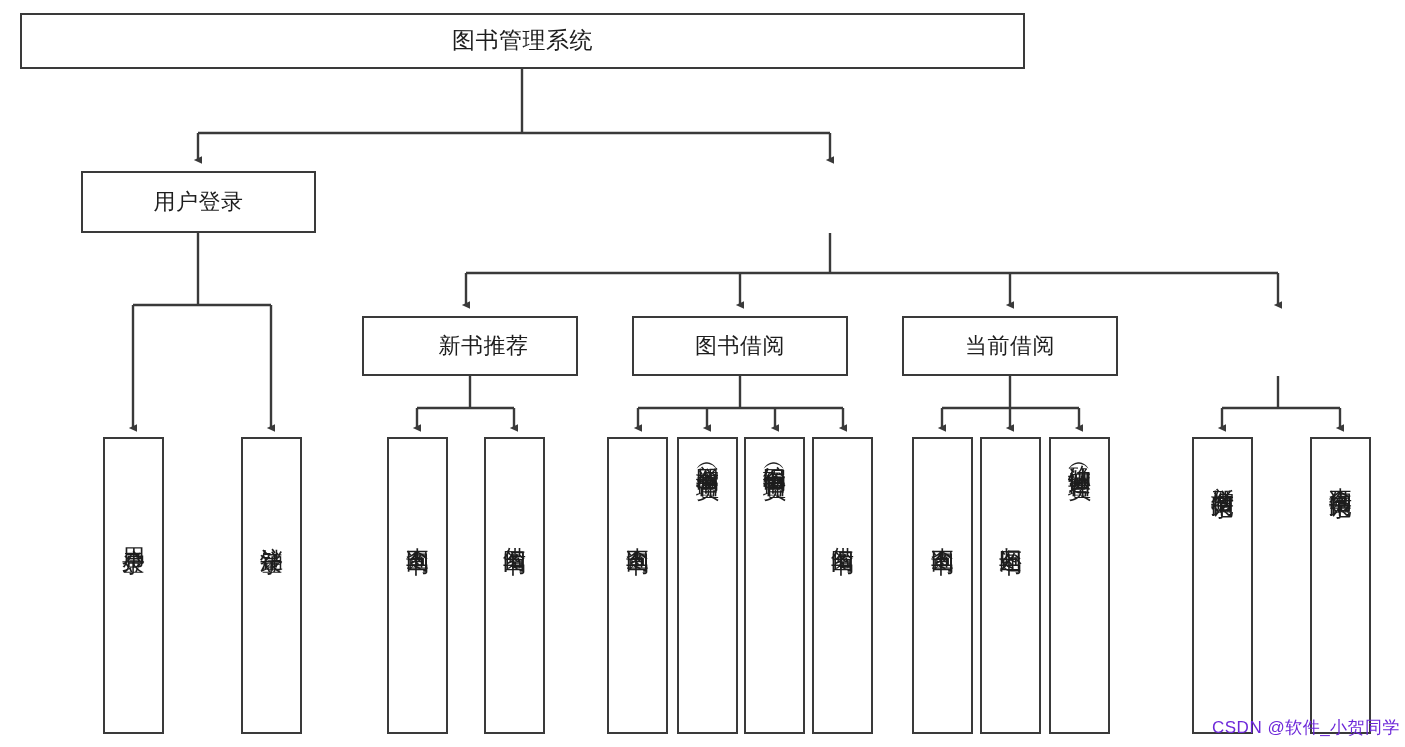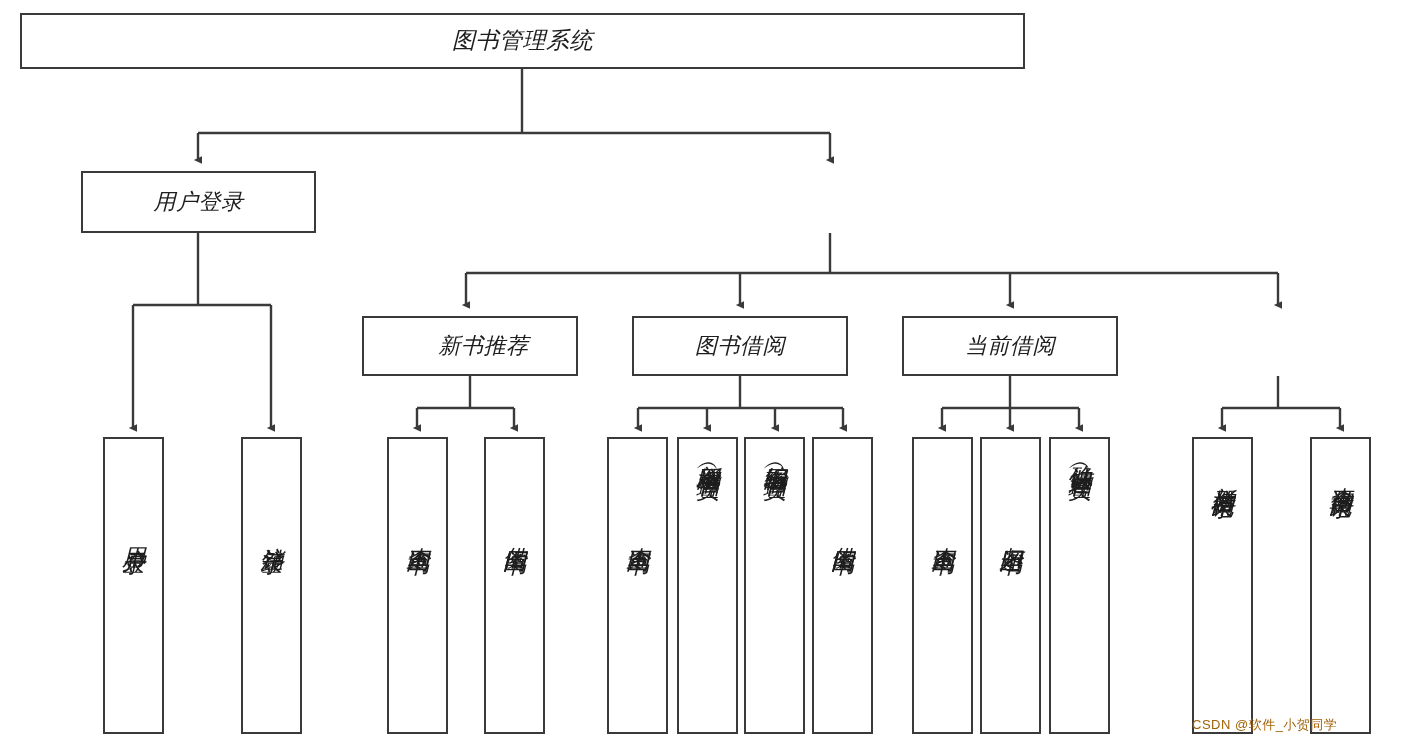--- a/index.html
+++ b/index.html
@@ -34,21 +34,20 @@
     display: flex;
     align-items: center;
     justify-content: center;
     color: #1d1d1d;
   }
   .node-label {
     display: block;
     white-space: nowrap;
     letter-spacing: 0.5px;
     text-align: center;
-    font-style: italic;
   }
   .node.horizontal .node-label {
     font-size: 22px;
     line-height: 1.1;
   }
   .node.root .node-label {
     font-size: 23px;
   }
   .node.vertical {
     align-items: flex-start;
@@ -67,24 +66,25 @@
     margin-top: 82px;
   }
   .node.vertical.mid3 .node-label {
     margin-top: 22px;
   }
   .node.vertical.topalign .node-label {
     margin-top: 0px;
   }
   .watermark {
     position: absolute;
-    font-size: 13px;
-    color: #a16207;
+    font-size: 17px;
+    color: #6d28d9;
     white-space: nowrap;
     letter-spacing: 0.5px;
+    margin-left: 20px;
   }
 </style>
 </head>
 <body>
 
 <div id="diagram-root">
 
   <svg id="edges-layer" viewBox="0 0 1405 747" width="1405" height="747" xmlns="http://www.w3.org/2000/svg">
     <defs>
       <marker id="arrowhead" markerWidth="9" markerHeight="9" refX="4.2" refY="4.4" orient="auto" markerUnits="userSpaceOnUse">

